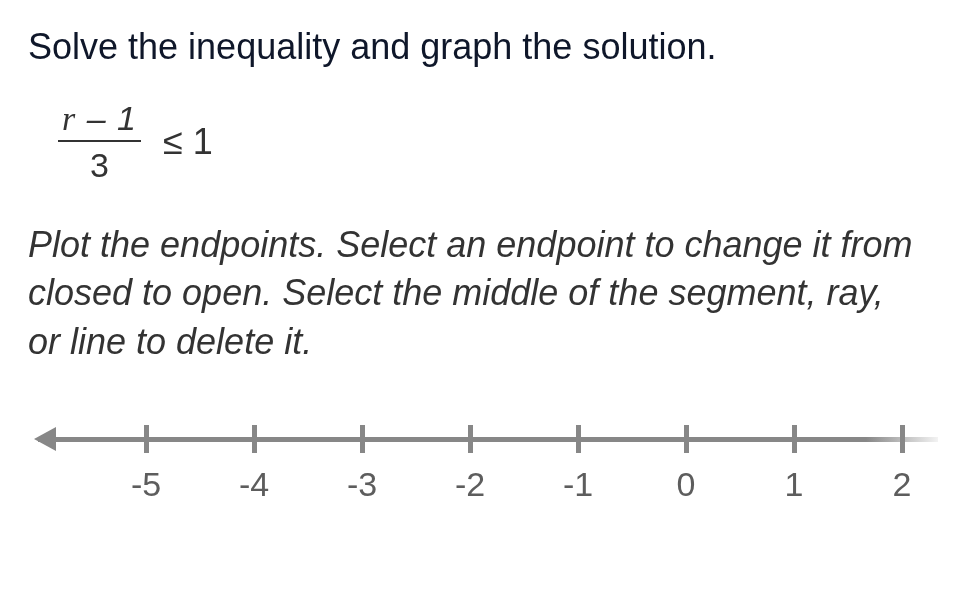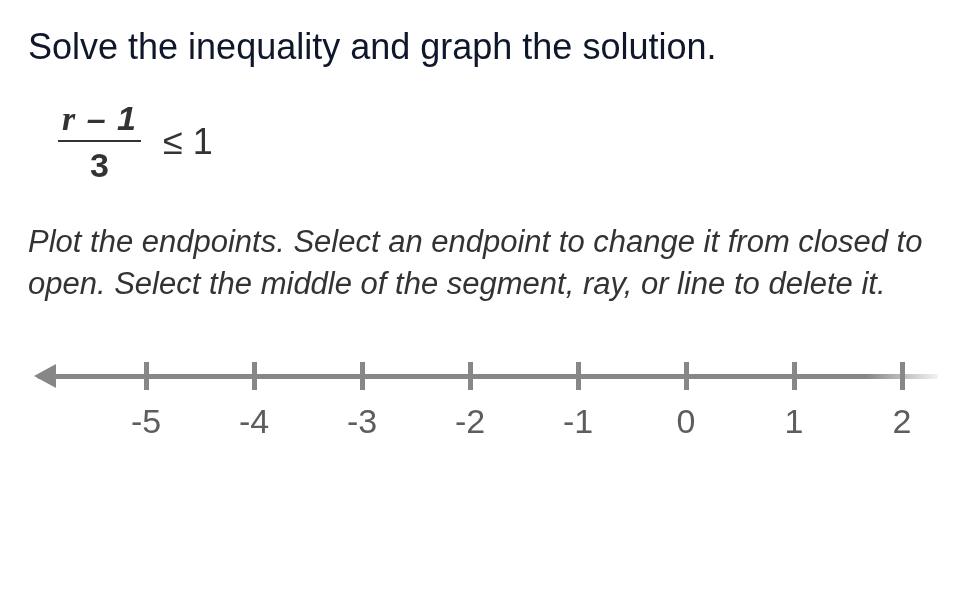--- a/index.html
+++ b/index.html
@@ -27,21 +27,20 @@
     margin-left: 30px;
     margin-bottom: 36px;
     display: flex;
     align-items: center;
   }
   .fraction {
     display: inline-flex;
     flex-direction: column;
     align-items: center;
     margin-right: 12px;
-    font-weight: bold;
   }
   .numerator {
     font-style: italic;
     border-bottom: 2.5px solid #333333;
     padding: 0 4px 2px 4px;
     font-size: 34px;
     letter-spacing: 1px;
   }
   .numerator .var {
     font-style: italic;
@@ -53,21 +52,21 @@
   }
   .relop {
     margin: 0 10px;
     font-size: 36px;
   }
   .rhs {
     font-size: 36px;
   }
   .instructions {
     font-style: italic;
-    font-size: 31px;
+    font-size: 36px;
     line-height: 1.35;
     color: #333333;
     margin-bottom: 40px;
     max-width: 900px;
   }
 
   .numberline-wrap {
     position: relative;
     width: 900px;
     height: 120px;

